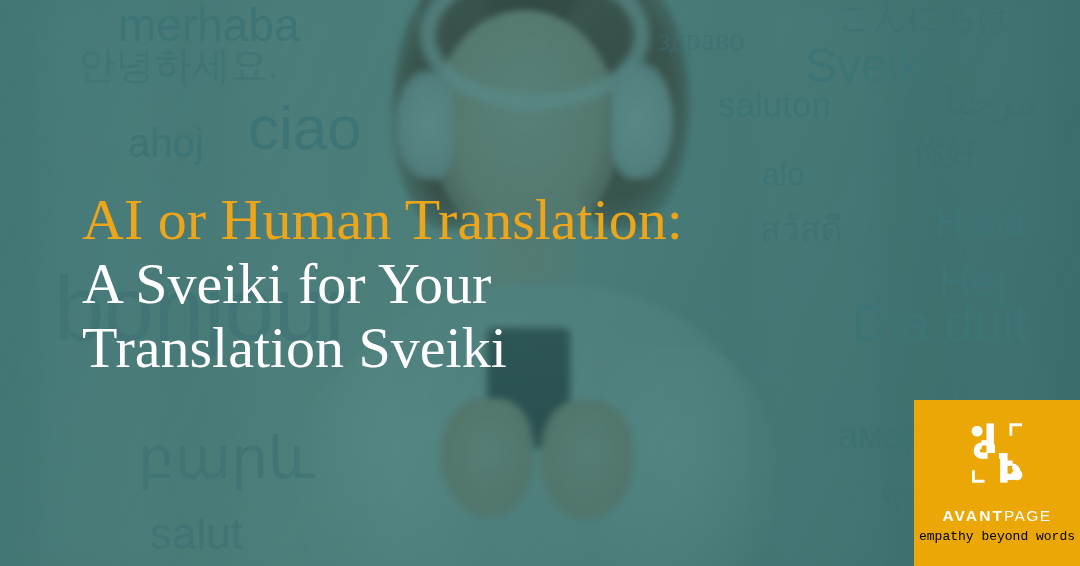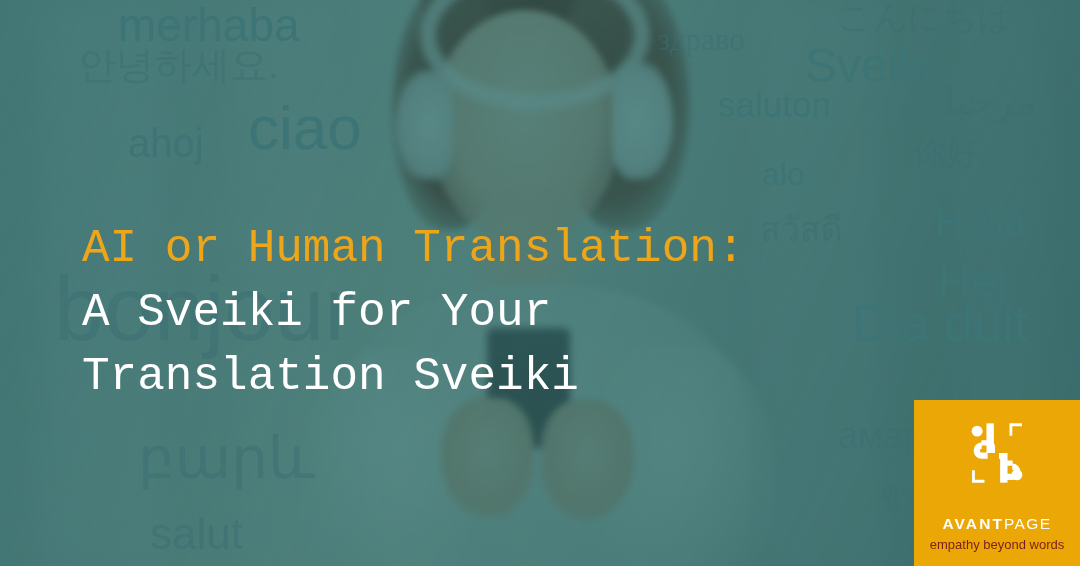--- a/index.html
+++ b/index.html
@@ -146,26 +146,25 @@
   }
   .word.serif { font-family: "Liberation Serif", serif; }
   .word.faint { color: rgba(60,112,114,0.55); }
 
   
   .headline {
     position: absolute;
     left: 82px;
     top: 188px;
     width: 780px;
-    font-family: Liberation Mono, monospace;
-    font-size: 46px;
+    font-family: Liberation Serif, serif;
+    font-size: 58px;
     line-height: 64px;
     letter-spacing: 0px;
     text-rendering: optimizeLegibility;
-    margin-top: 29px;
   }
   .headline .l1 { color: #eda519; display: block; }
   .headline .l2,
   .headline .l3 { color: #ffffff; display: block; }
 
   
   .logo-badge {
     position: absolute;
     left: 914px;
     top: 400px;
@@ -173,34 +172,34 @@
     height: 166px;
     background: #eaa706;
     display: flex;
     flex-direction: column;
     align-items: center;
     justify-content: flex-start;
     padding-top: 14px;
   }
   .logo-mark { width: 78px; height: 78px; display: block; }
   .logo-wordmark {
-    margin-top: 24px;
+    margin-top: 16px;
     color: #ffffff;
     font-family: "Liberation Sans", sans-serif;
     font-size: 15.5px;
     letter-spacing: 2.1px;
     line-height: 1;
     white-space: nowrap;
   }
   .logo-wordmark .b { font-weight: 700; }
   .logo-wordmark .r { font-weight: 400; letter-spacing: 1.4px; }
   .logo-tagline {
     margin-top: 6px;
-    color: #7f1d1d;
-    font-family: Liberation Sans, sans-serif;
+    color: #000000;
+    font-family: Liberation Mono, monospace;
     font-size: 13px;
     line-height: 1;
     white-space: nowrap;
   }
 </style>
 </head>
 <body>
 
 <div class="canvas">
 

